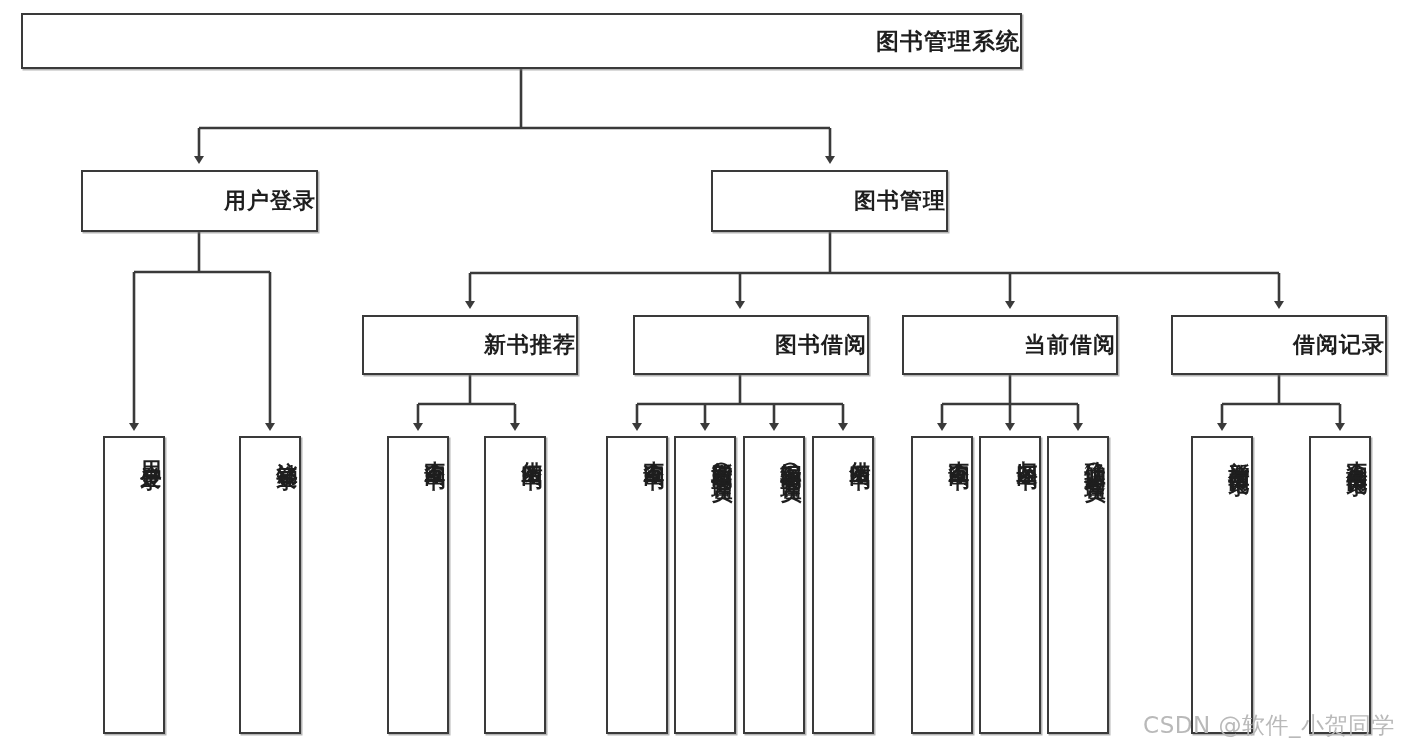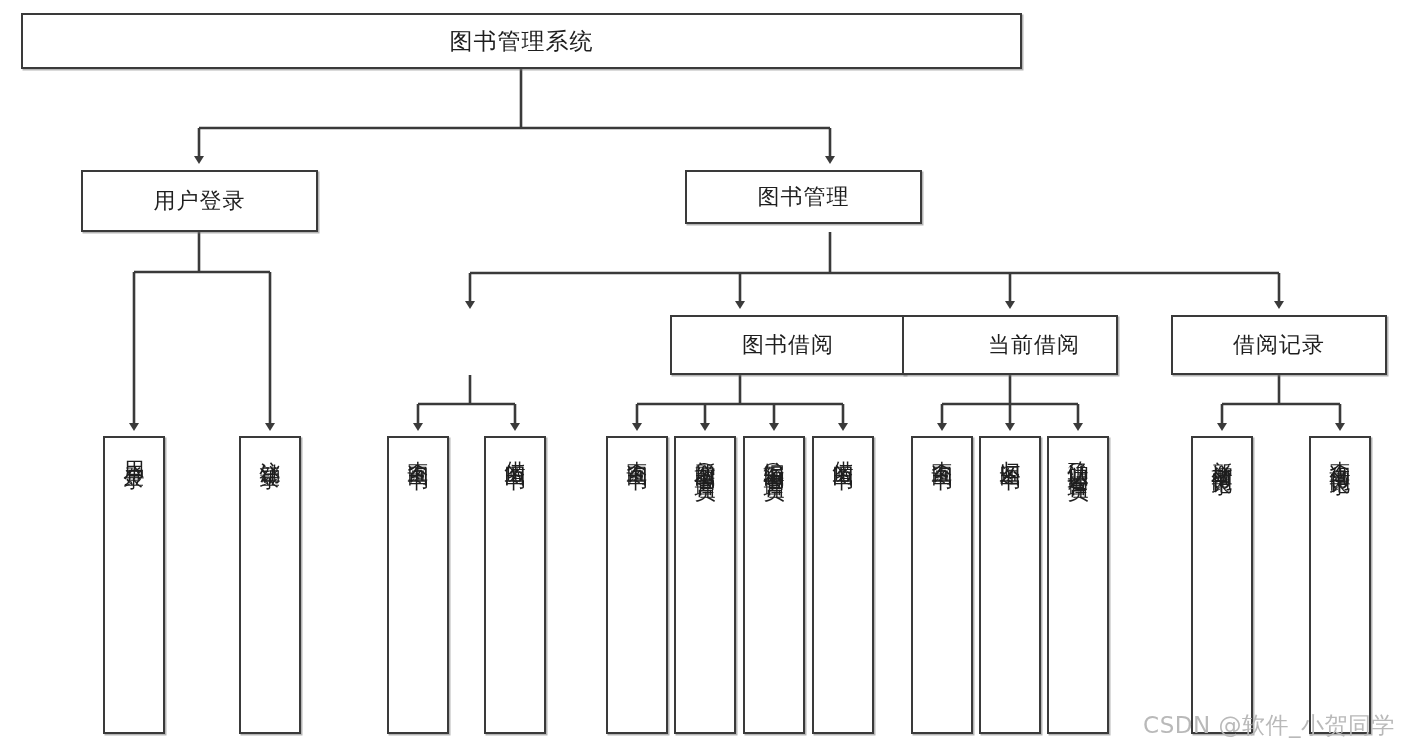--- a/index.html
+++ b/index.html
@@ -21,22 +21,23 @@
     width:1405px;height:747px;
     pointer-events:none;
   }
   .node{
     position:absolute;
     box-sizing:border-box;
     background:#ffffff;
     border:2px solid #3a3a3a;
     display:flex;
     align-items:center;
-    justify-content:center;
+    justify-content:flex-end;
     box-shadow:1.5px 1.5px 0 0 rgba(120,120,120,0.55);
+    font-weight:bold;
   }
   .node .label{
     font-size:22px;
     letter-spacing:1px;
     line-height:1.15;
     color:#1e1e1e;
     white-space:nowrap;
     text-align:center;
     user-select:none;
   }
@@ -118,25 +119,28 @@
     </g>
   </svg>
 
   <div class="node root" style="left:21px;top:13px;width:1001px;height:56px;">
     <span class="label">图书管理系统</span>
   </div>
 
   <div class="node" style="left:81px;top:170px;width:237px;height:62px;">
     <span class="label">用户登录</span>
   </div>
-  <div class="node" style="left:685px;top:170px;width:237px;height:54px;">
+  <div class="node" style="left:711px;top:170px;width:237px;height:62px;">
     <span class="label">图书管理</span>
   </div>
 
-  <div class="node" style="left:633px;top:315px;width:236px;height:60px;margin-left:37px;">
+  <div class="node" style="left:362px;top:315px;width:216px;height:60px;">
+    <span class="label">新书推荐</span>
+  </div>
+  <div class="node" style="left:633px;top:315px;width:236px;height:60px;">
     <span class="label">图书借阅</span>
   </div>
   <div class="node" style="left:902px;top:315px;width:216px;height:60px;padding-left:48px;">
     <span class="label">当前借阅</span>
   </div>
   <div class="node" style="left:1171px;top:315px;width:216px;height:60px;">
     <span class="label">借阅记录</span>
   </div>
 
   <div class="node leaf" style="left:103px;top:436px;width:62px;height:298px;">

